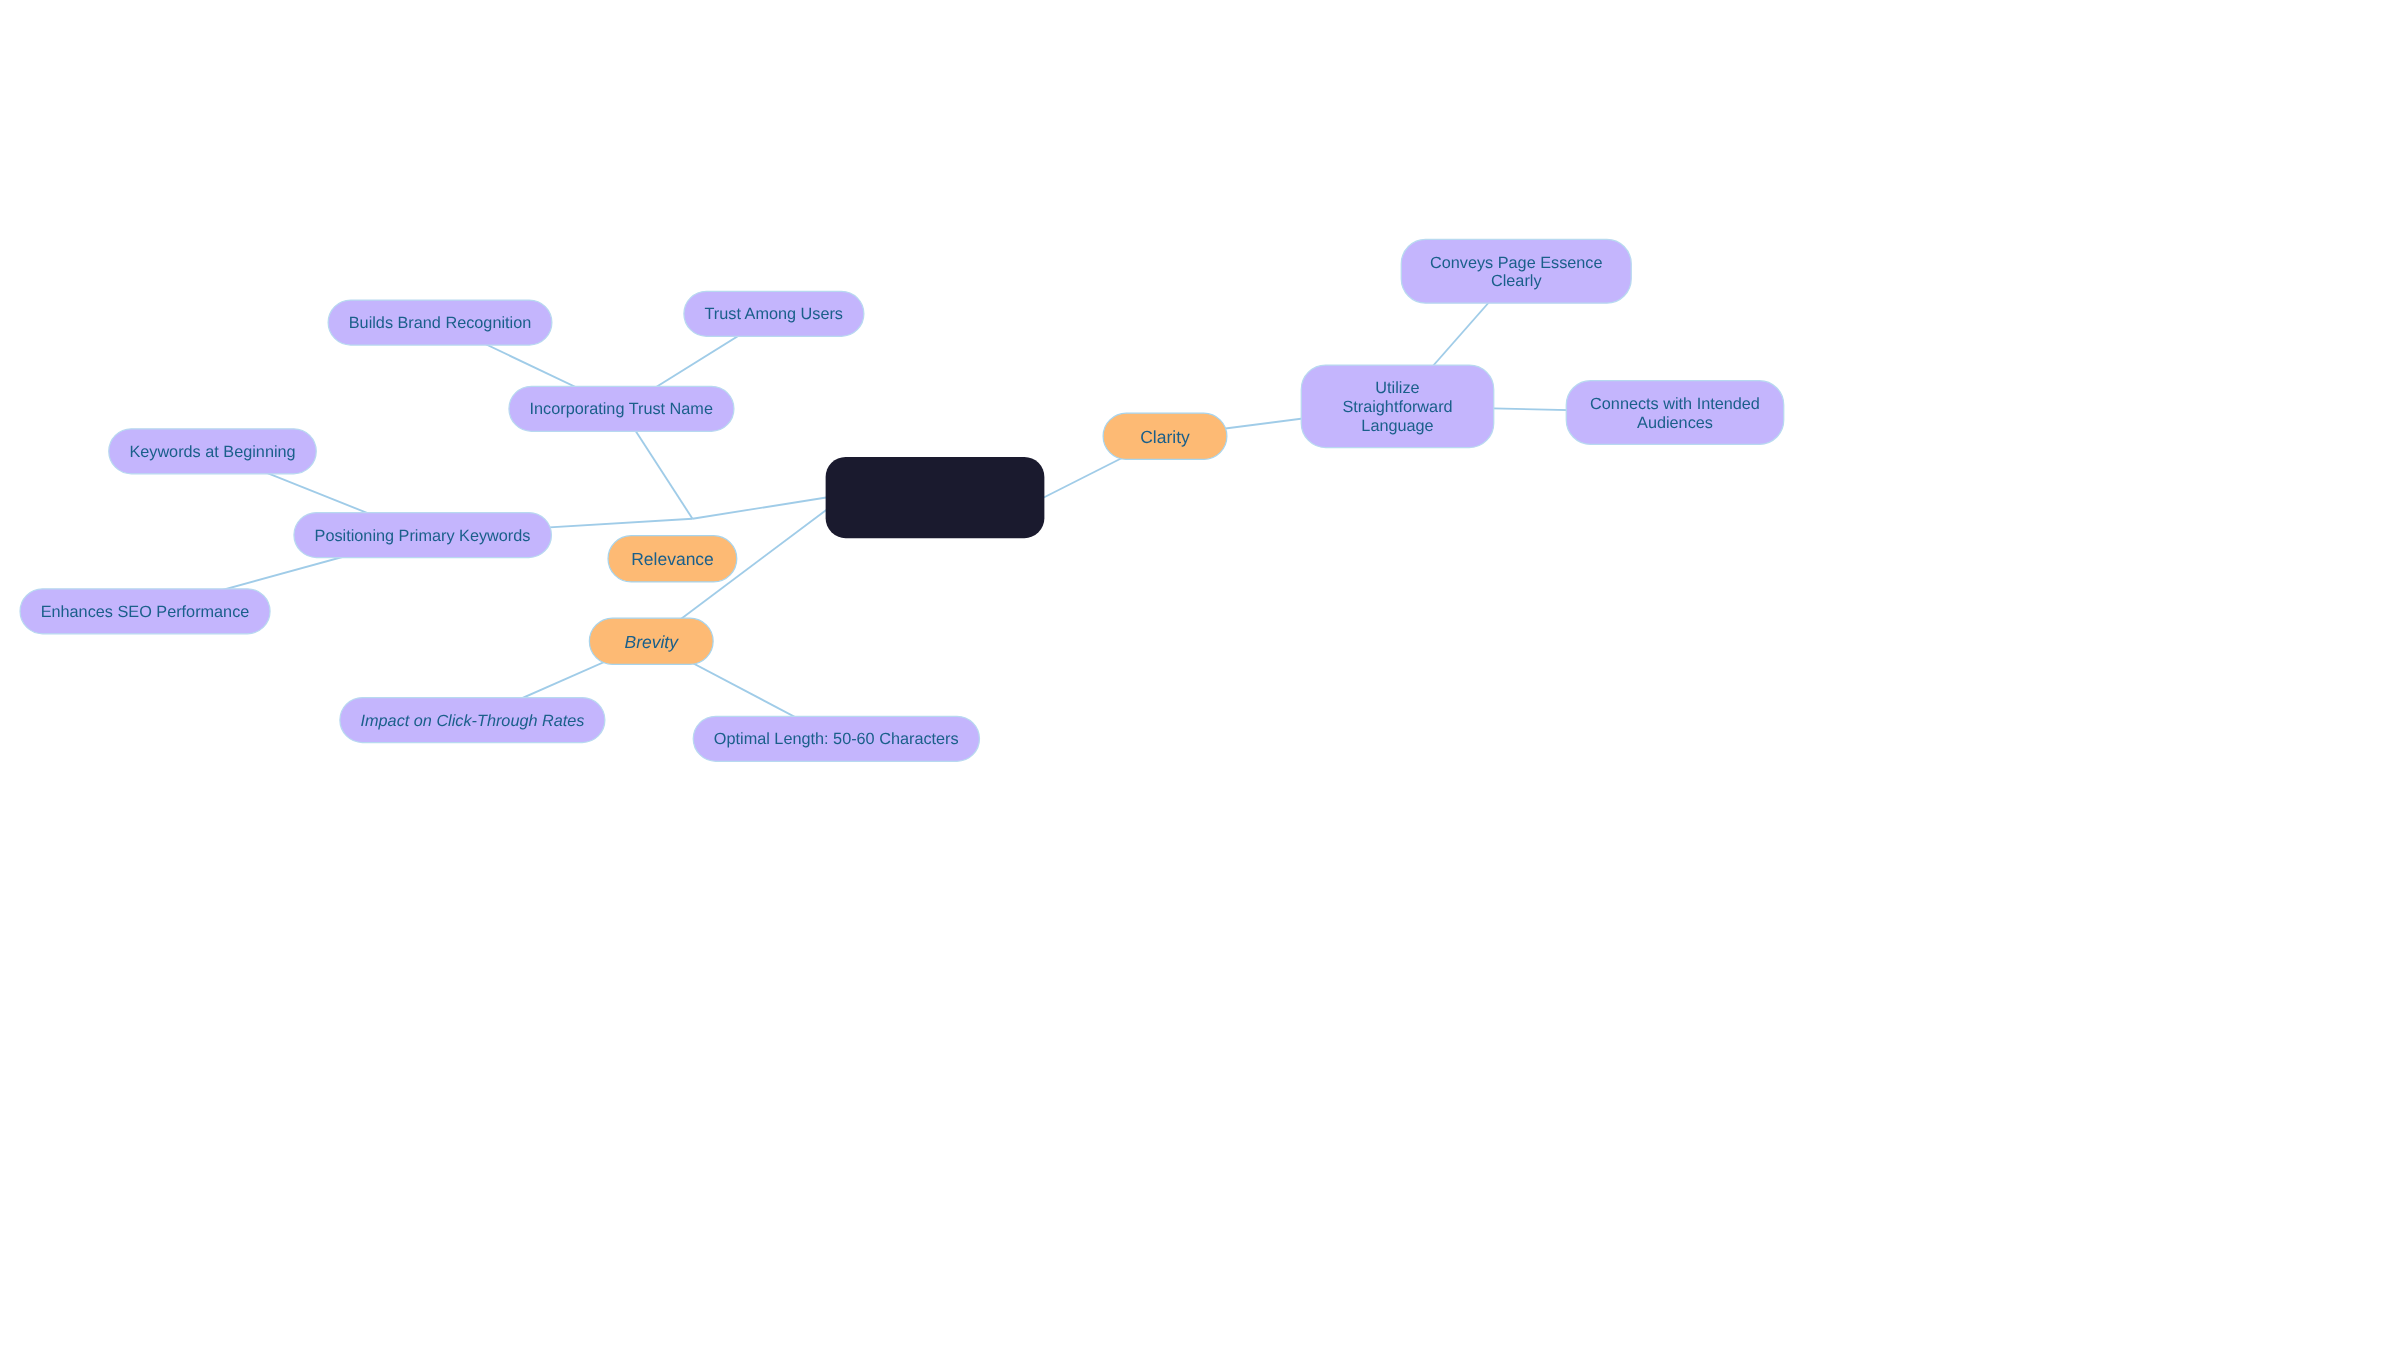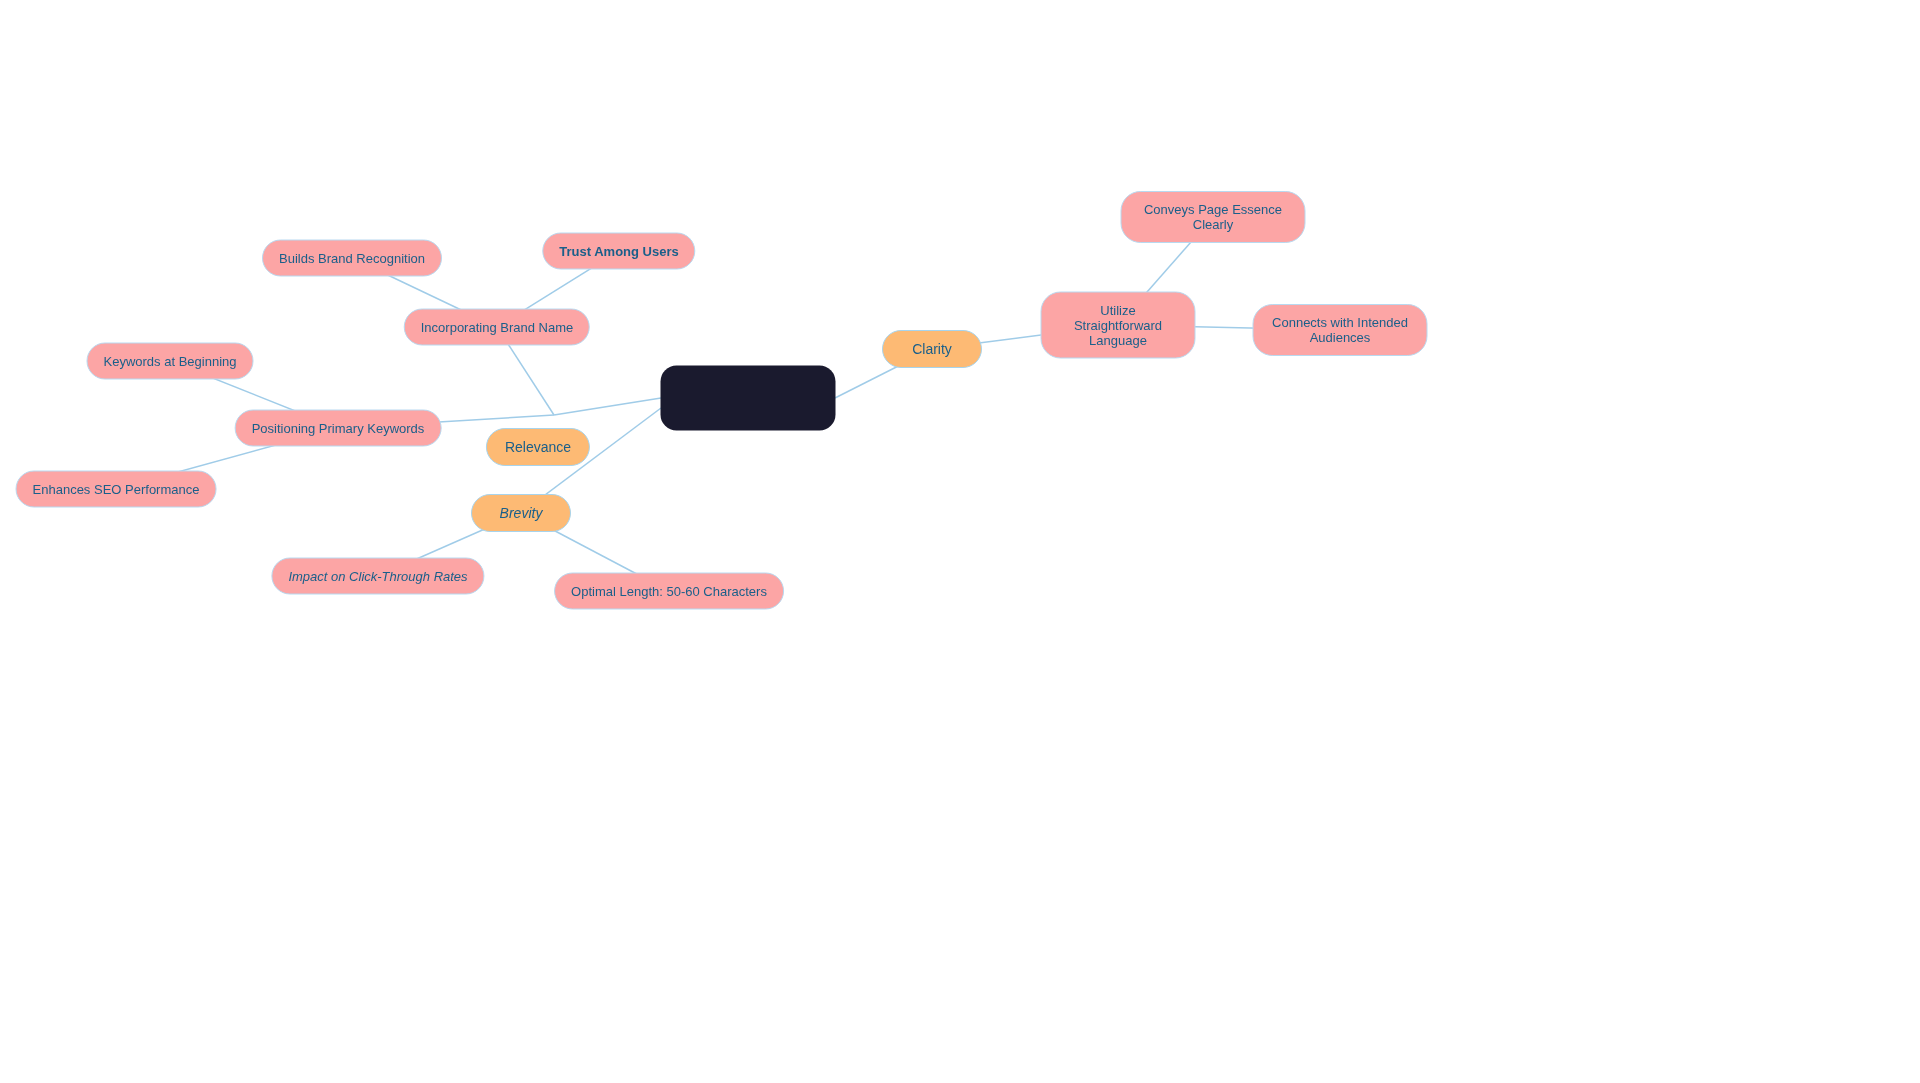--- a/index.html
+++ b/index.html
@@ -41,21 +41,21 @@
     .node-level1 {
       background: #fdba74;
       color: #1a5f8a;
       border: 1.5px solid #a8d4ec;
       font-size: 14px;
       font-weight: 500;
       padding: 10px 18px;
       min-width: 100px;
     }
     .node-level2 {
-      background: #fca5a5;
+      background: #c4b5fd;
       color: #1a5f8a;
       border: 1.5px solid #b8d9f0;
       font-size: 13px;
       font-weight: 400;
       padding: 10px 16px;
       min-width: 100px;
     }
   </style>
 </head>
 <body>
@@ -74,25 +74,25 @@
     <line x1="521" y1="513" x2="669" y2="591" stroke="#a0cce8" stroke-width="1.5"></line>
     <line x1="932" y1="349" x2="1118" y2="325" stroke="#a0cce8" stroke-width="1.5"></line>
     <line x1="1118" y1="325" x2="1213" y2="217" stroke="#a0cce8" stroke-width="1.5"></line>
     <line x1="1118" y1="325" x2="1340" y2="330" stroke="#a0cce8" stroke-width="1.5"></line>
   </svg>
 
 <div class="node node-center" style="left: 748px; top: 398px;"></div>
 
 <div class="node node-level1" style="left: 538px; top: 415px; margin-top: 32px;">Relevance</div>
 
-<div class="node node-level2" style="left: 497px; top: 327px;">Incorporating Brand Name</div>
+<div class="node node-level2" style="left: 497px; top: 327px;">Incorporating Trust Name</div>
 
 <div class="node node-level2" style="left: 352px; top: 258px;">Builds Brand Recognition</div>
 
-<div class="node node-level2" style="left: 619px; top: 251px; font-weight: bold;">Trust Among Users</div>
+<div class="node node-level2" style="left: 619px; top: 251px;">Trust Among Users</div>
 
 <div class="node node-level2" style="left: 338px; top: 428px;">Positioning Primary Keywords</div>
 
 <div class="node node-level2" style="left: 170px; top: 361px;">Keywords at Beginning</div>
 
 <div class="node node-level2" style="left: 116px; top: 489px;">Enhances SEO Performance</div>
 
 <div class="node node-level1" style="left: 521px; top: 513px; font-style: italic;">Brevity</div>
 
 <div class="node node-level2" style="left: 378px; top: 576px; font-style: italic;">Impact on Click-Through Rates</div>

